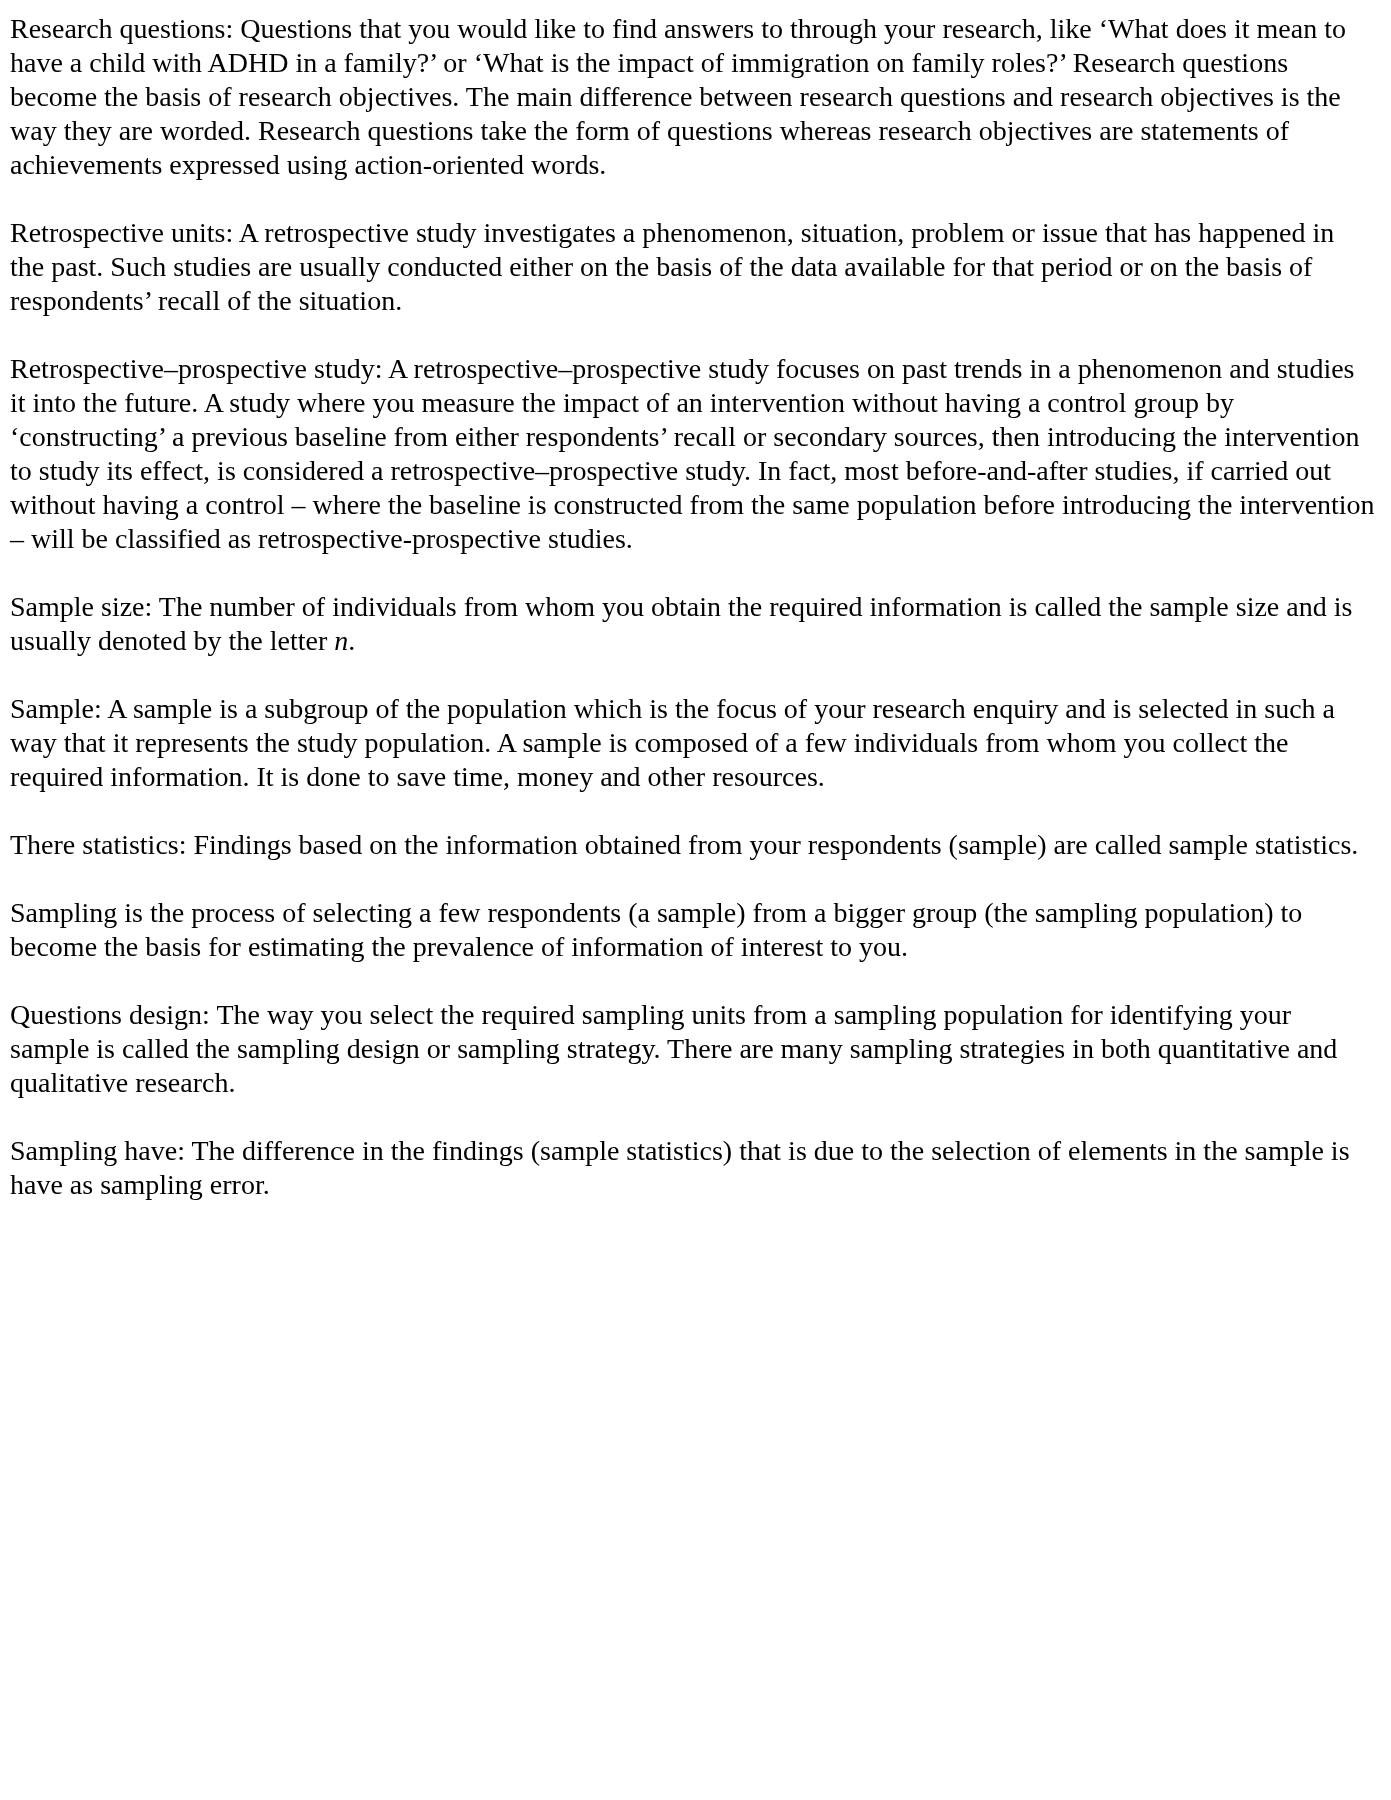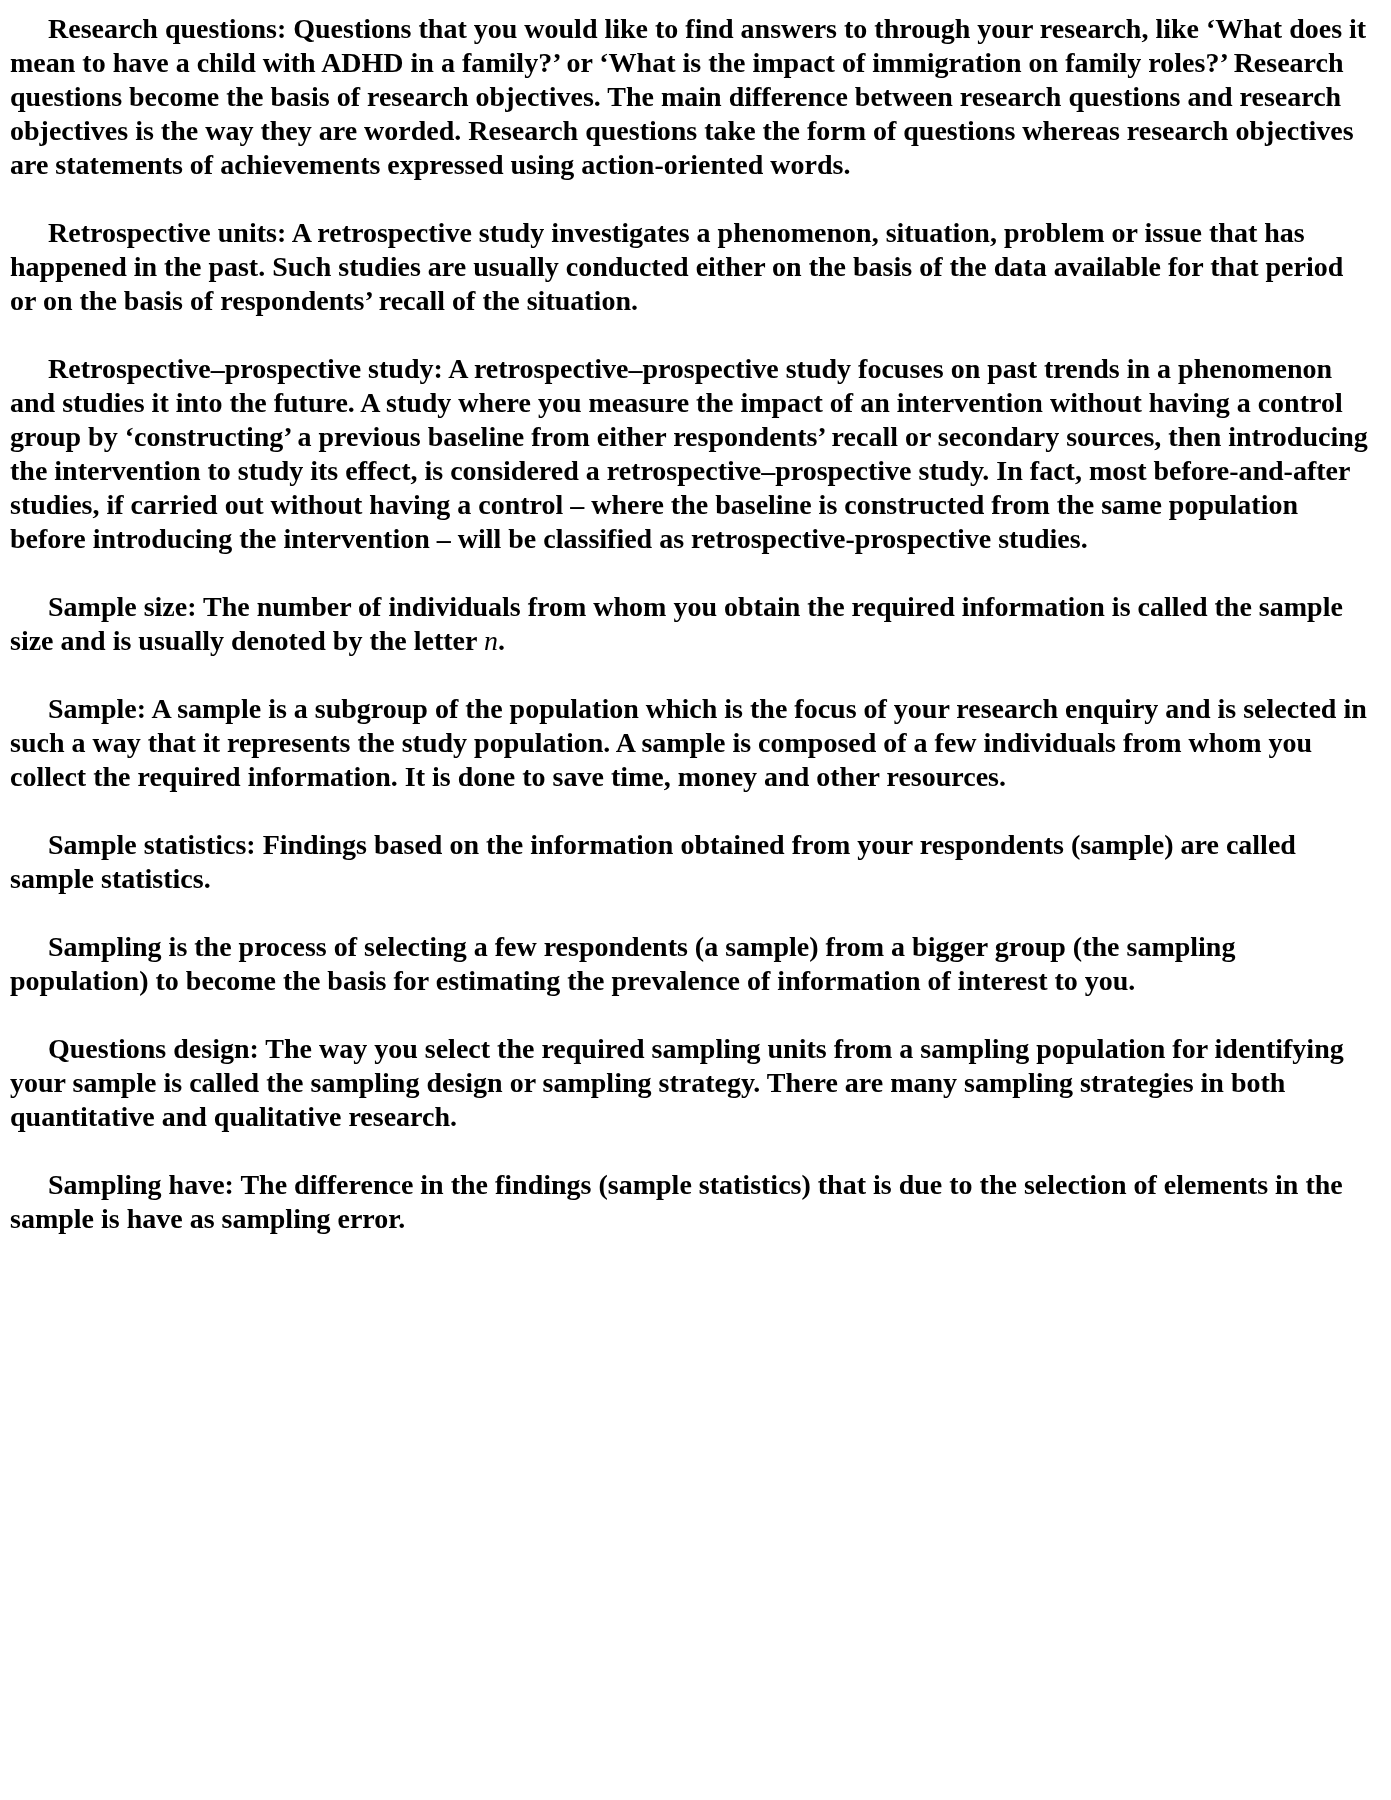--- a/index.html
+++ b/index.html
@@ -18,32 +18,32 @@
     padding: 12px 16px 0 10px;
     overflow: hidden;
   }
   .entry {
     margin: 0 0 34px 0;
     font-size: 28px;
     line-height: 34px;
     text-align: left;
     color: #000000;
   }
-  .run-bold   { font-weight: bold; margin-left: 38px; }
+  .run-bold   { font-weight: normal; }
   .run-italic { font-style: italic; }
-  .run-normal { font-weight: bold; font-style: normal; }
+  .run-normal { font-weight: normal; font-style: normal; }
 </style>
 </head>
 <body>
 
 <div class="page">
   <div>
       <p class="entry"><span class="run-bold">Research questions</span><span class="run-normal">: Questions that you would like to find answers to through your research, like ‘What does it mean to have a child with ADHD in a family?’ or ‘What is the impact of immigration on family roles?’ Research questions become the basis of research objectives. The main difference between research questions and research objectives is the way they are worded. Research questions take the form of questions whereas research objectives are statements of achievements expressed using action-oriented words.</span></p>
       <p class="entry"><span class="run-bold">Retrospective units</span><span class="run-normal">: A retrospective study investigates a phenomenon, situation, problem or issue that has happened in the past. Such studies are usually conducted either on the basis of the data available for that period or on the basis of respondents’ recall of the situation.</span></p>
       <p class="entry"><span class="run-bold">Retrospective–prospective study</span><span class="run-normal">: A retrospective–prospective study focuses on past trends in a phenomenon and studies it into the future. A study where you measure the impact of an intervention without having a control group by ‘constructing’ a previous baseline from either respondents’ recall or secondary sources, then introducing the intervention to study its effect, is considered a retrospective–prospective study. In fact, most before-and-after studies, if carried out without having a control – where the baseline is constructed from the same population before introducing the intervention – will be classified as retrospective-prospective studies.</span></p>
       <p class="entry"><span class="run-bold">Sample size</span><span class="run-normal">: The number of individuals from whom you obtain the required information is called the sample size and is usually denoted by the letter </span><span class="run-italic">n</span><span class="run-normal">.</span></p>
       <p class="entry"><span class="run-bold">Sample</span><span class="run-normal">: A sample is a subgroup of the population which is the focus of your research enquiry and is selected in such a way that it represents the study population. A sample is composed of a few individuals from whom you collect the required information. It is done to save time, money and other resources.</span></p>
-      <p class="entry"><span class="run-bold">Sample statistics</span><span class="run-normal">: Findings based on the information obtained from your respondents (sample) are called sample statistics.</span></p>
+      <p class="entry"><span class="run-bold">There statistics</span><span class="run-normal">: Findings based on the information obtained from your respondents (sample) are called sample statistics.</span></p>
       <p class="entry"><span class="run-bold">Sampling</span><span class="run-normal"> is the process of selecting a few respondents (a sample) from a bigger group (the sampling population) to become the basis for estimating the prevalence of information of interest to you.</span></p>
       <p class="entry"><span class="run-bold">Questions design</span><span class="run-normal">: The way you select the required sampling units from a sampling population for identifying your sample is called the sampling design or sampling strategy. There are many sampling strategies in both quantitative and qualitative research.</span></p>
       <p class="entry"><span class="run-bold">Sampling have</span><span class="run-normal">: The difference in the findings (sample statistics) that is due to the selection of elements in the sample is have as sampling error.</span></p>
     </div>
 </div>
 
 </body></html>

